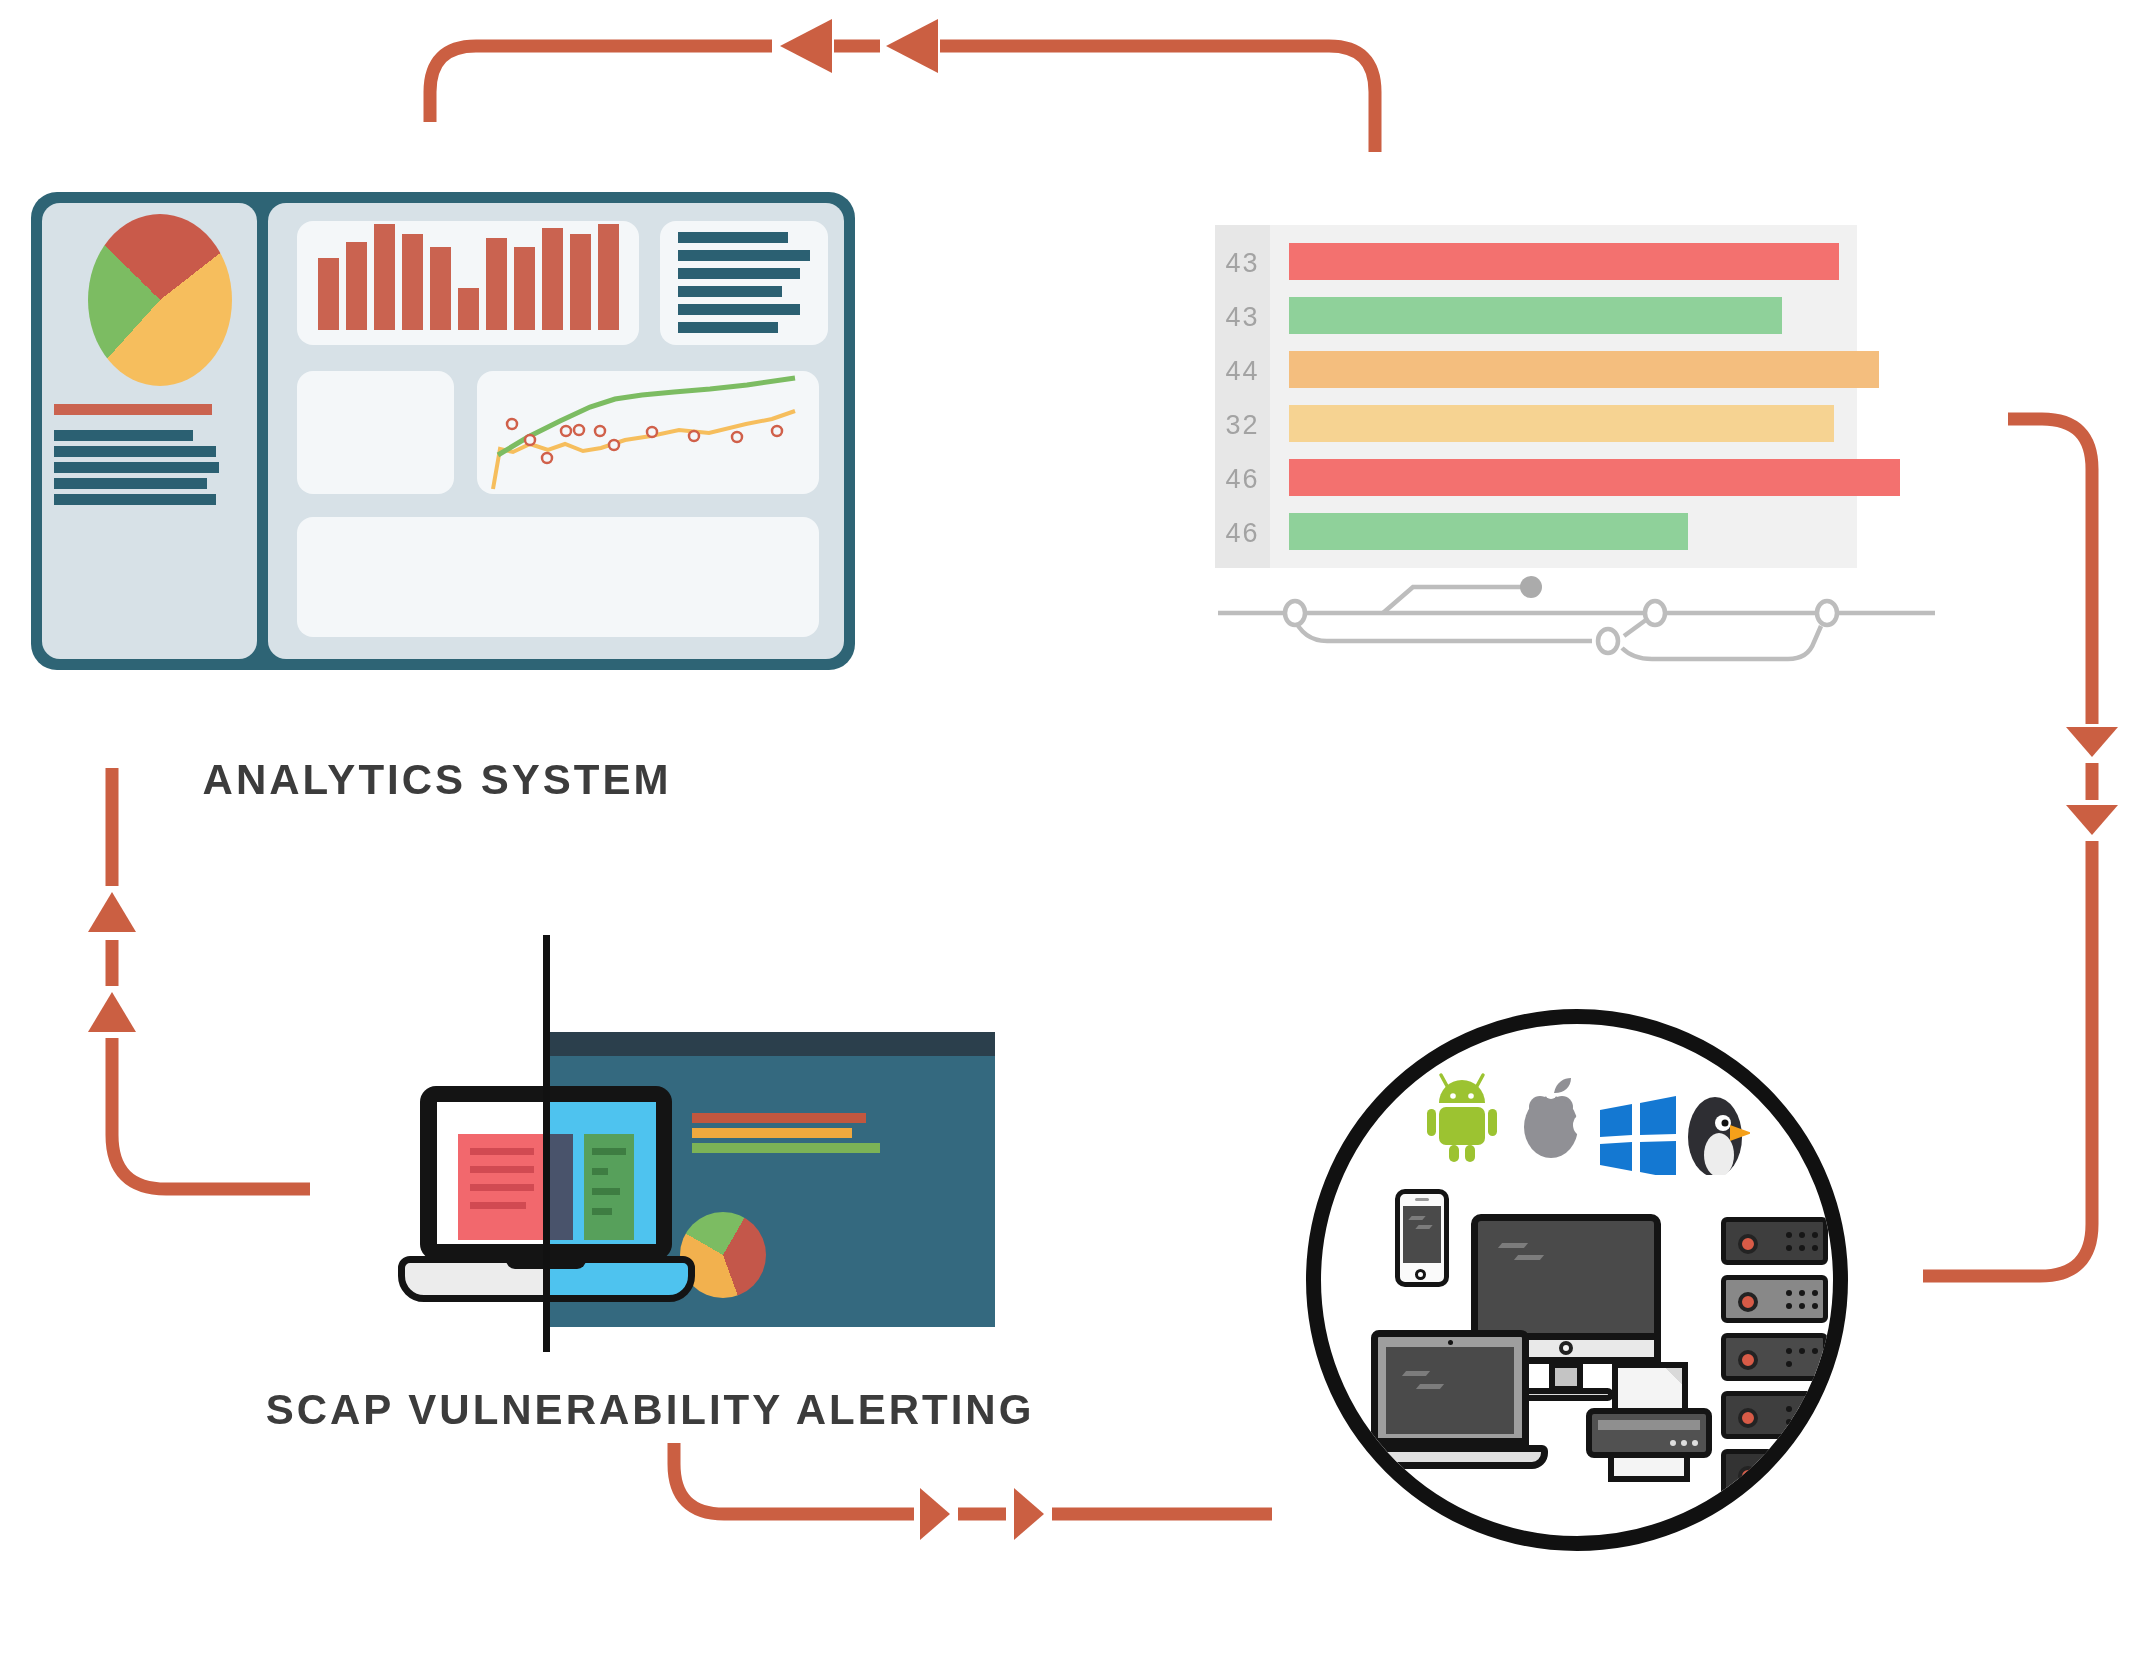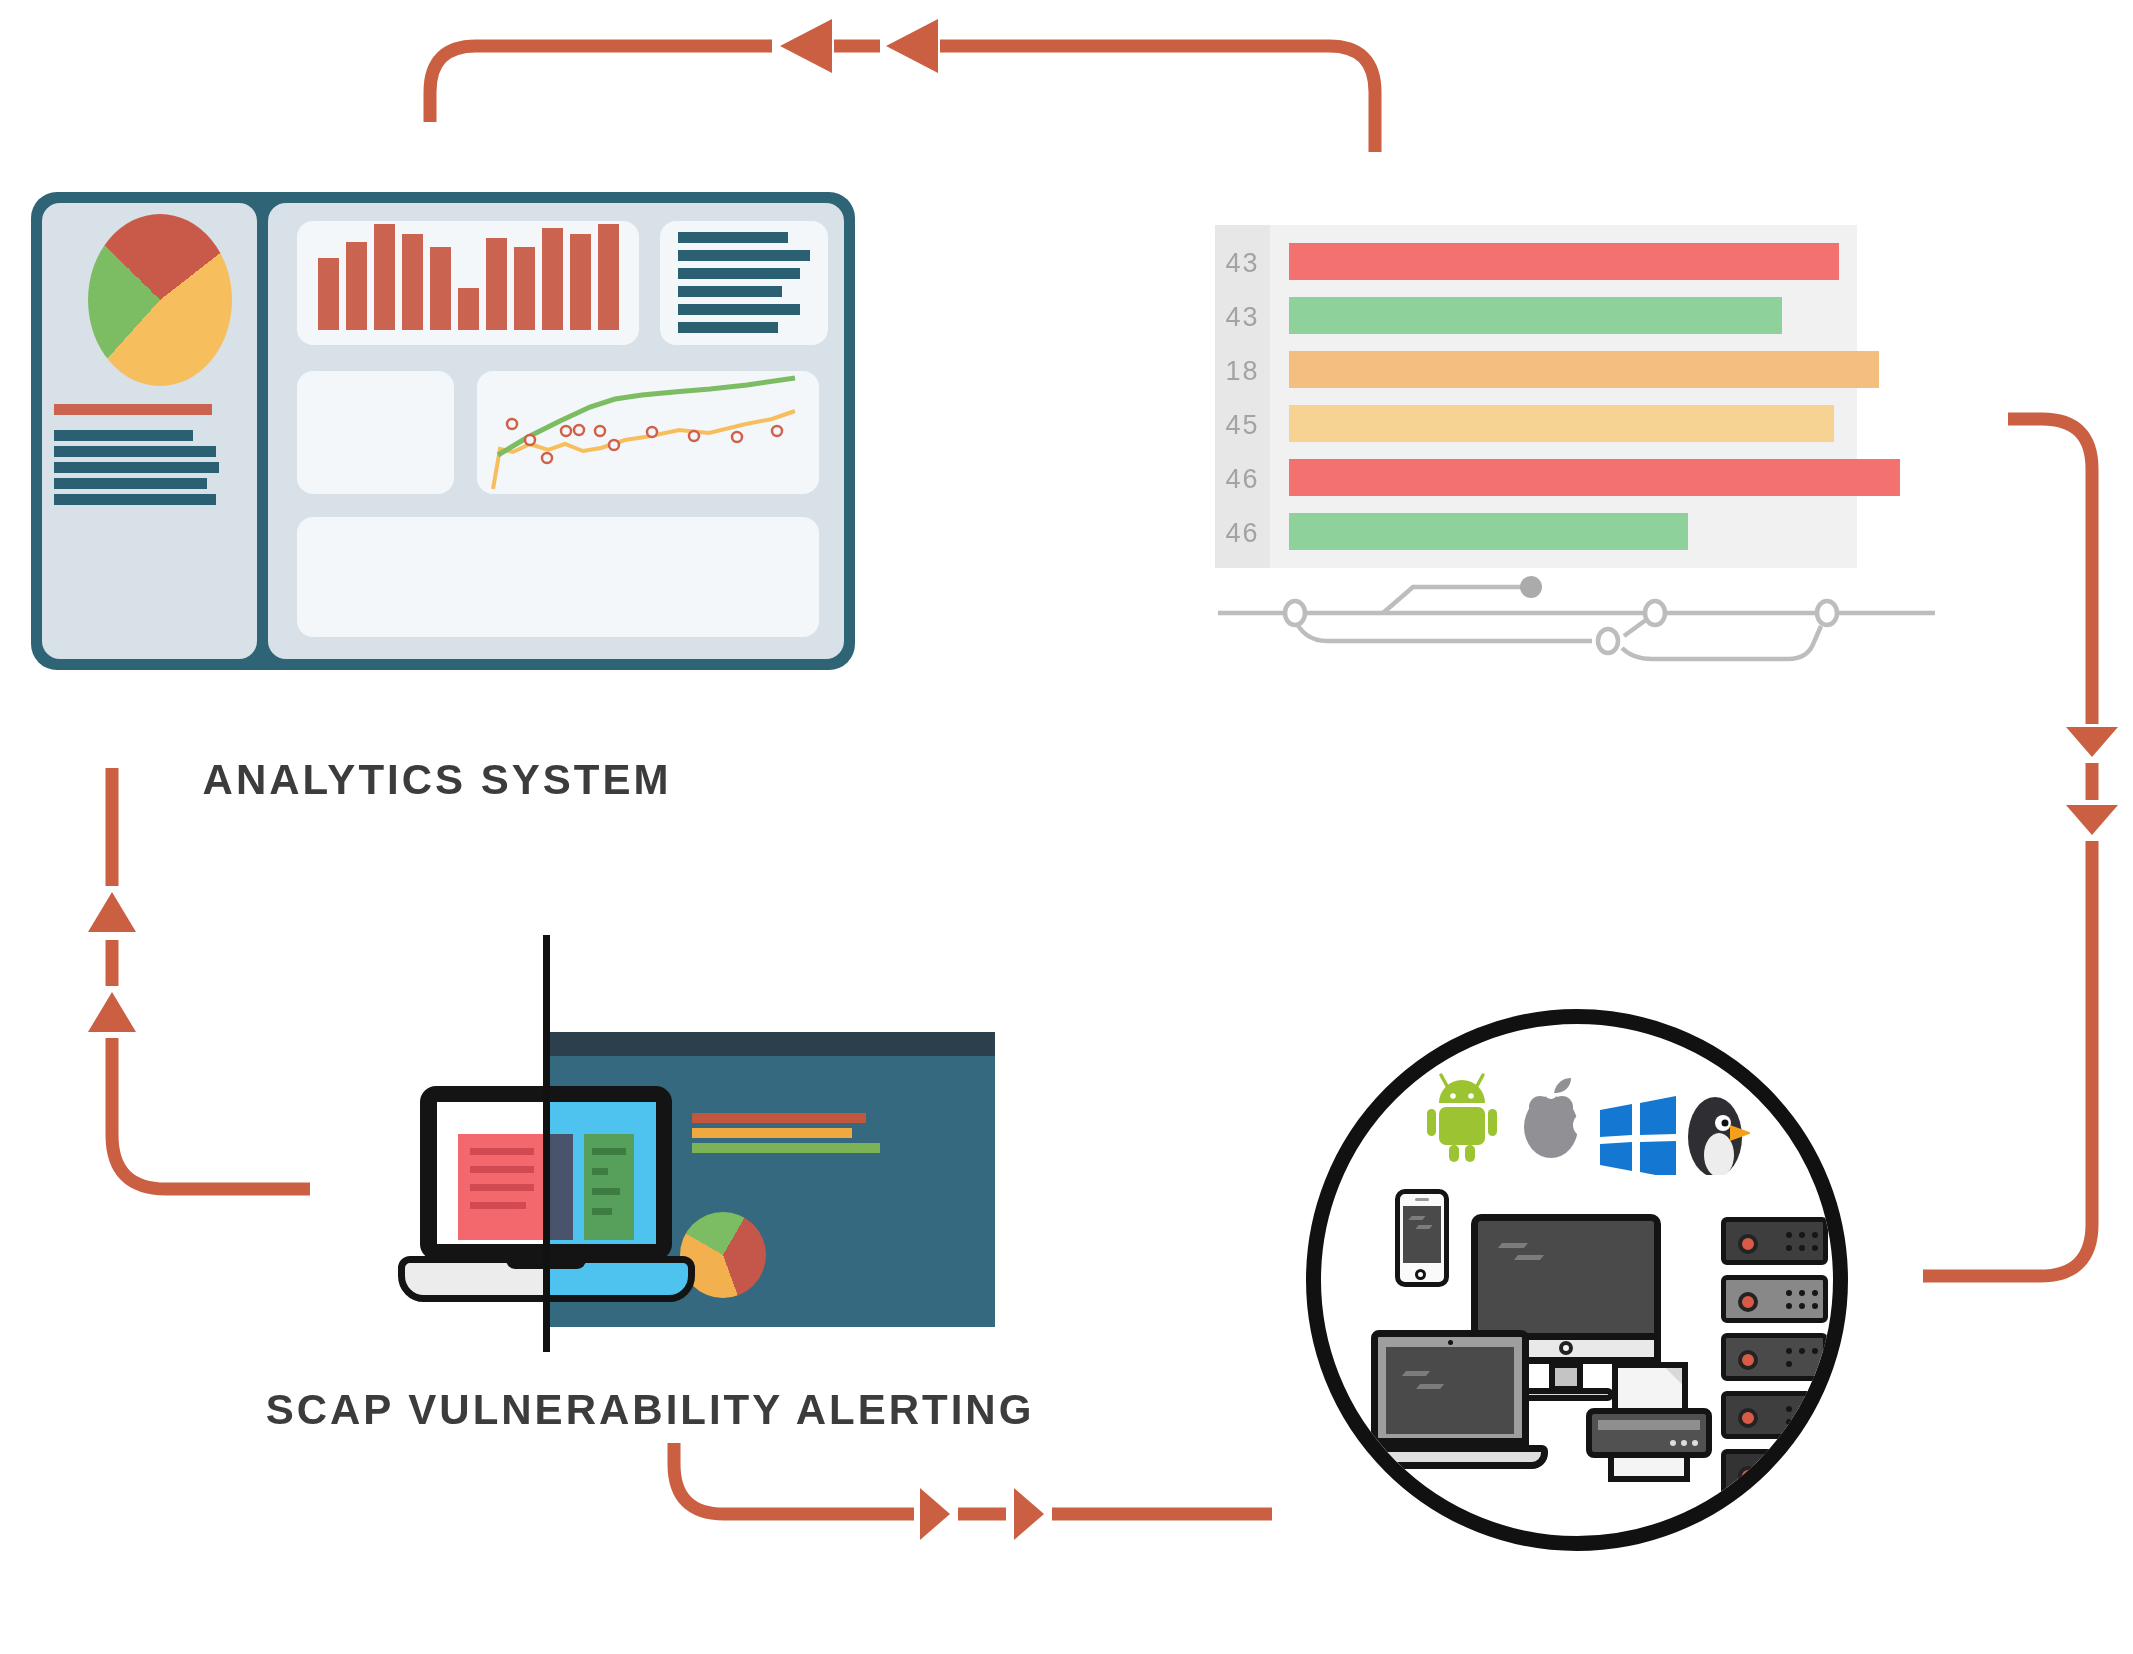--- a/index.html
+++ b/index.html
@@ -147,23 +147,23 @@
 
   <div class="title" style="left:87px;top:756px;width:700px;">ANALYTICS SYSTEM</div>
 
   <div class="patch-panel" id="patch-panel">
     <div class="patch-labelcol"></div>
   <div class="patch-bar" style="top:18px;width:550px;background:#F3716F;"></div>
       <div class="patch-label" style="top:23px;">43</div>
       <div class="patch-bar" style="top:72px;width:493px;background:#8FD19A;"></div>
       <div class="patch-label" style="top:77px;">43</div>
       <div class="patch-bar" style="top:126px;width:590px;background:#F4BE7E;"></div>
-      <div class="patch-label" style="top:131px;">18</div>
+      <div class="patch-label" style="top:131px;">44</div>
       <div class="patch-bar" style="top:180px;width:545px;background:#F6D392;"></div>
-      <div class="patch-label" style="top:185px;">45</div>
+      <div class="patch-label" style="top:185px;">32</div>
       <div class="patch-bar" style="top:234px;width:611px;background:#F3716F;"></div>
       <div class="patch-label" style="top:239px;">46</div>
       <div class="patch-bar" style="top:288px;width:399px;background:#8FD19A;"></div>
       <div class="patch-label" style="top:293px;">46</div>
     </div>
 
 
   <div class="scap-slide">
     <div class="scap-topbar"></div>
     <div class="scap-line" style="left:142px;top:81px;width:174px;background:#C1573F;"></div>

